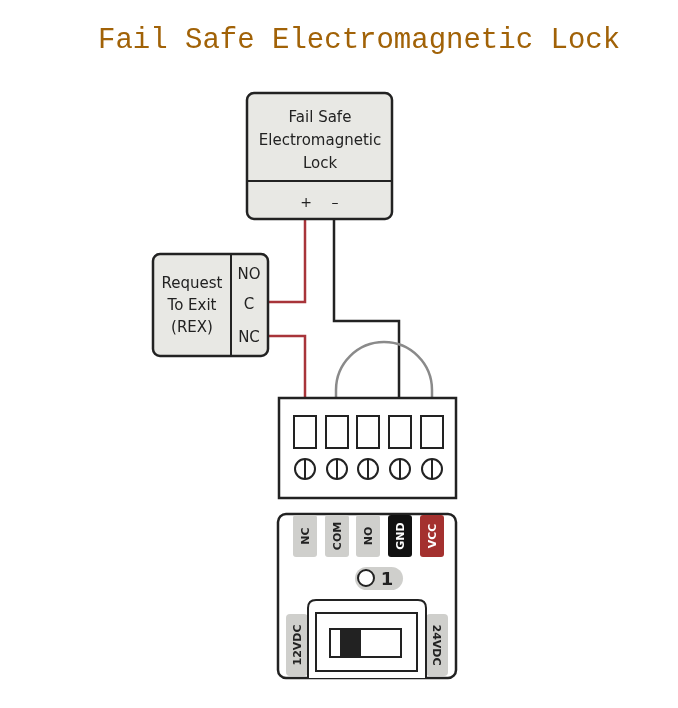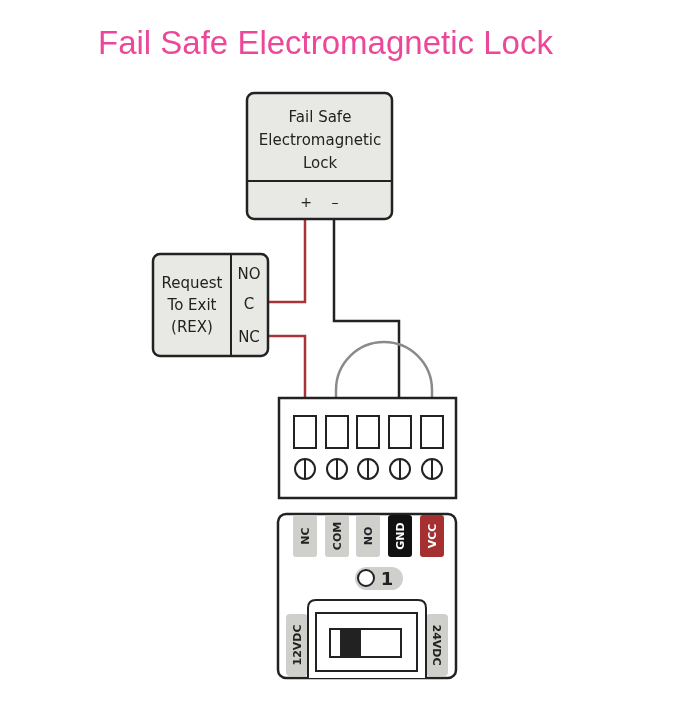--- a/index.html
+++ b/index.html
@@ -1,17 +1,17 @@
 <!DOCTYPE html>
 <html><head>
 <meta charset="utf-8">
 <style>
   html,body{margin:0;padding:0;background:#fff;}
   body{width:678px;height:708px;position:relative;overflow:hidden;font-family:"Liberation Sans",sans-serif;}
-  #title{position:absolute;left:98px;top:24px;font-size:33px;color:#ec4899;font-family:Liberation Sans, sans-serif;}
+  #title{position:absolute;left:98px;top:24px;font-size:29px;color:#a16207;font-family:Liberation Mono, monospace;}
   svg{position:absolute;left:0;top:0;}
   .lbl{font-family:"DejaVu Sans",sans-serif;fill:#222;}
   .tag{font-family:"DejaVu Sans",sans-serif;font-weight:bold;font-size:11px;}
 </style>
 </head>
 <body>
 
 <div id="title">Fail Safe Electromagnetic Lock</div>
 
 <svg width="678" height="708" viewBox="0 0 678 708">

